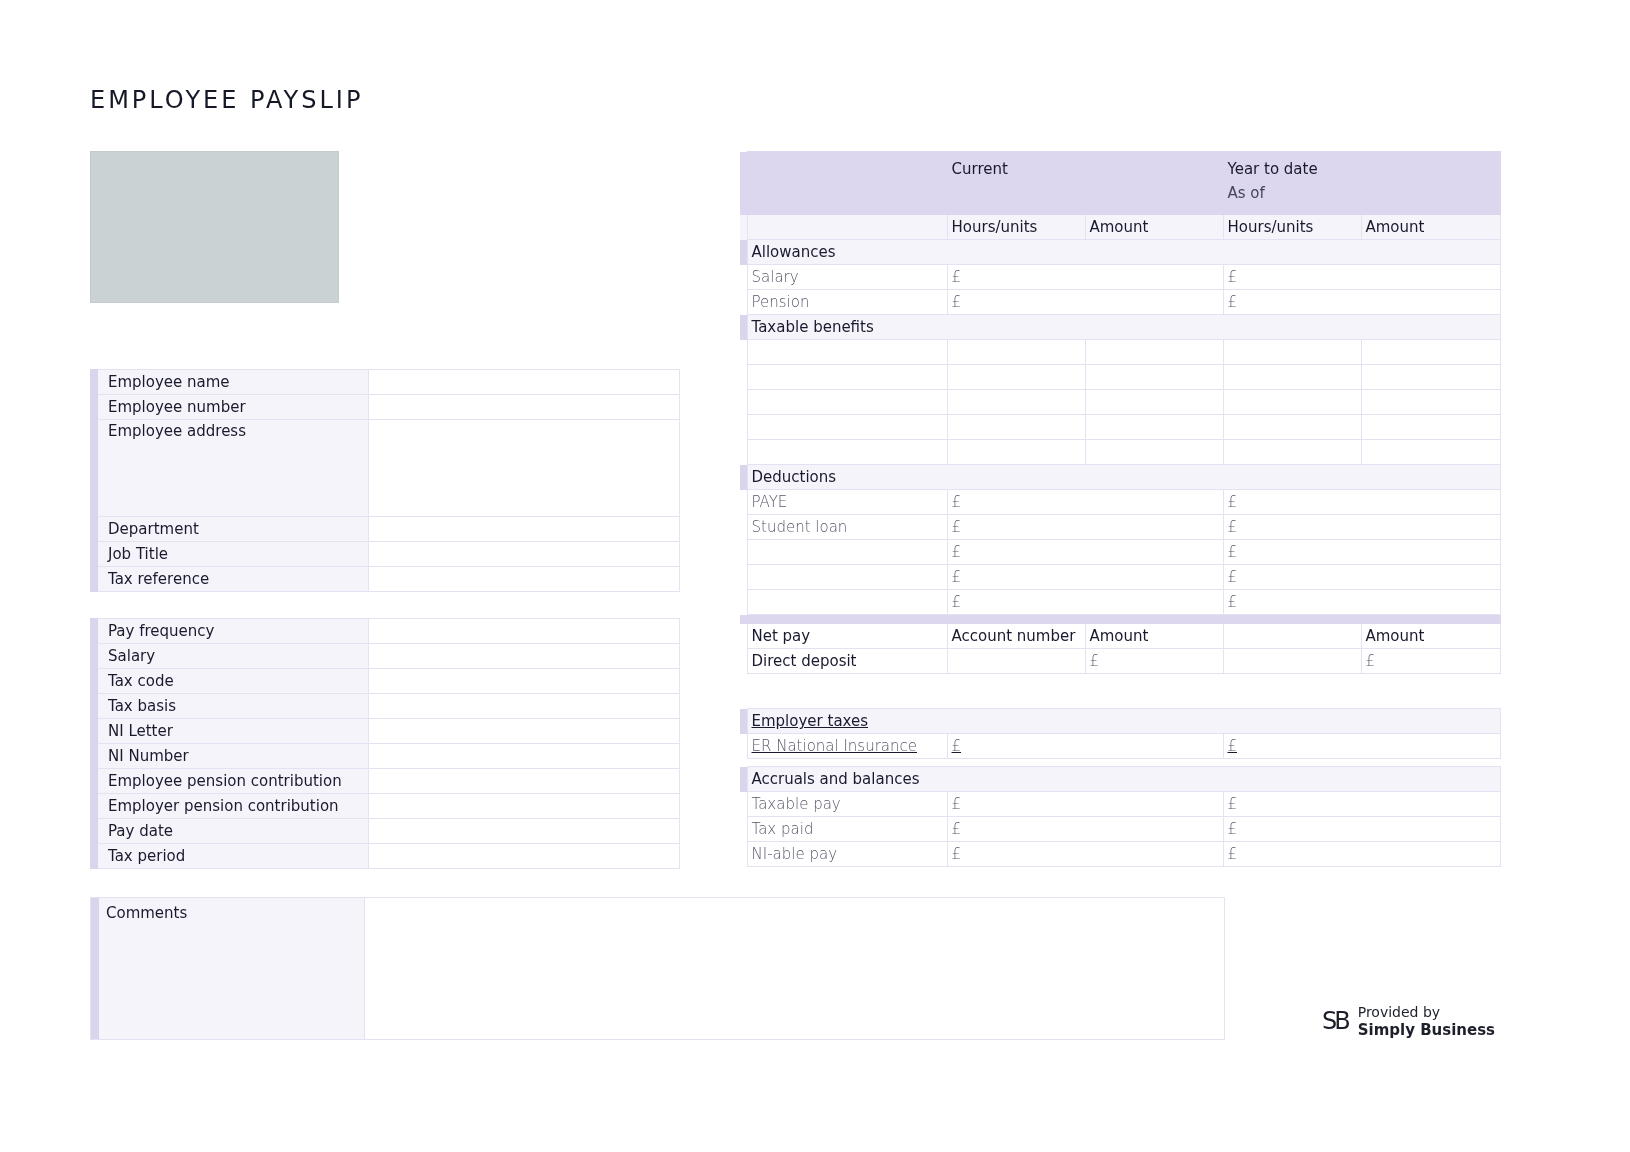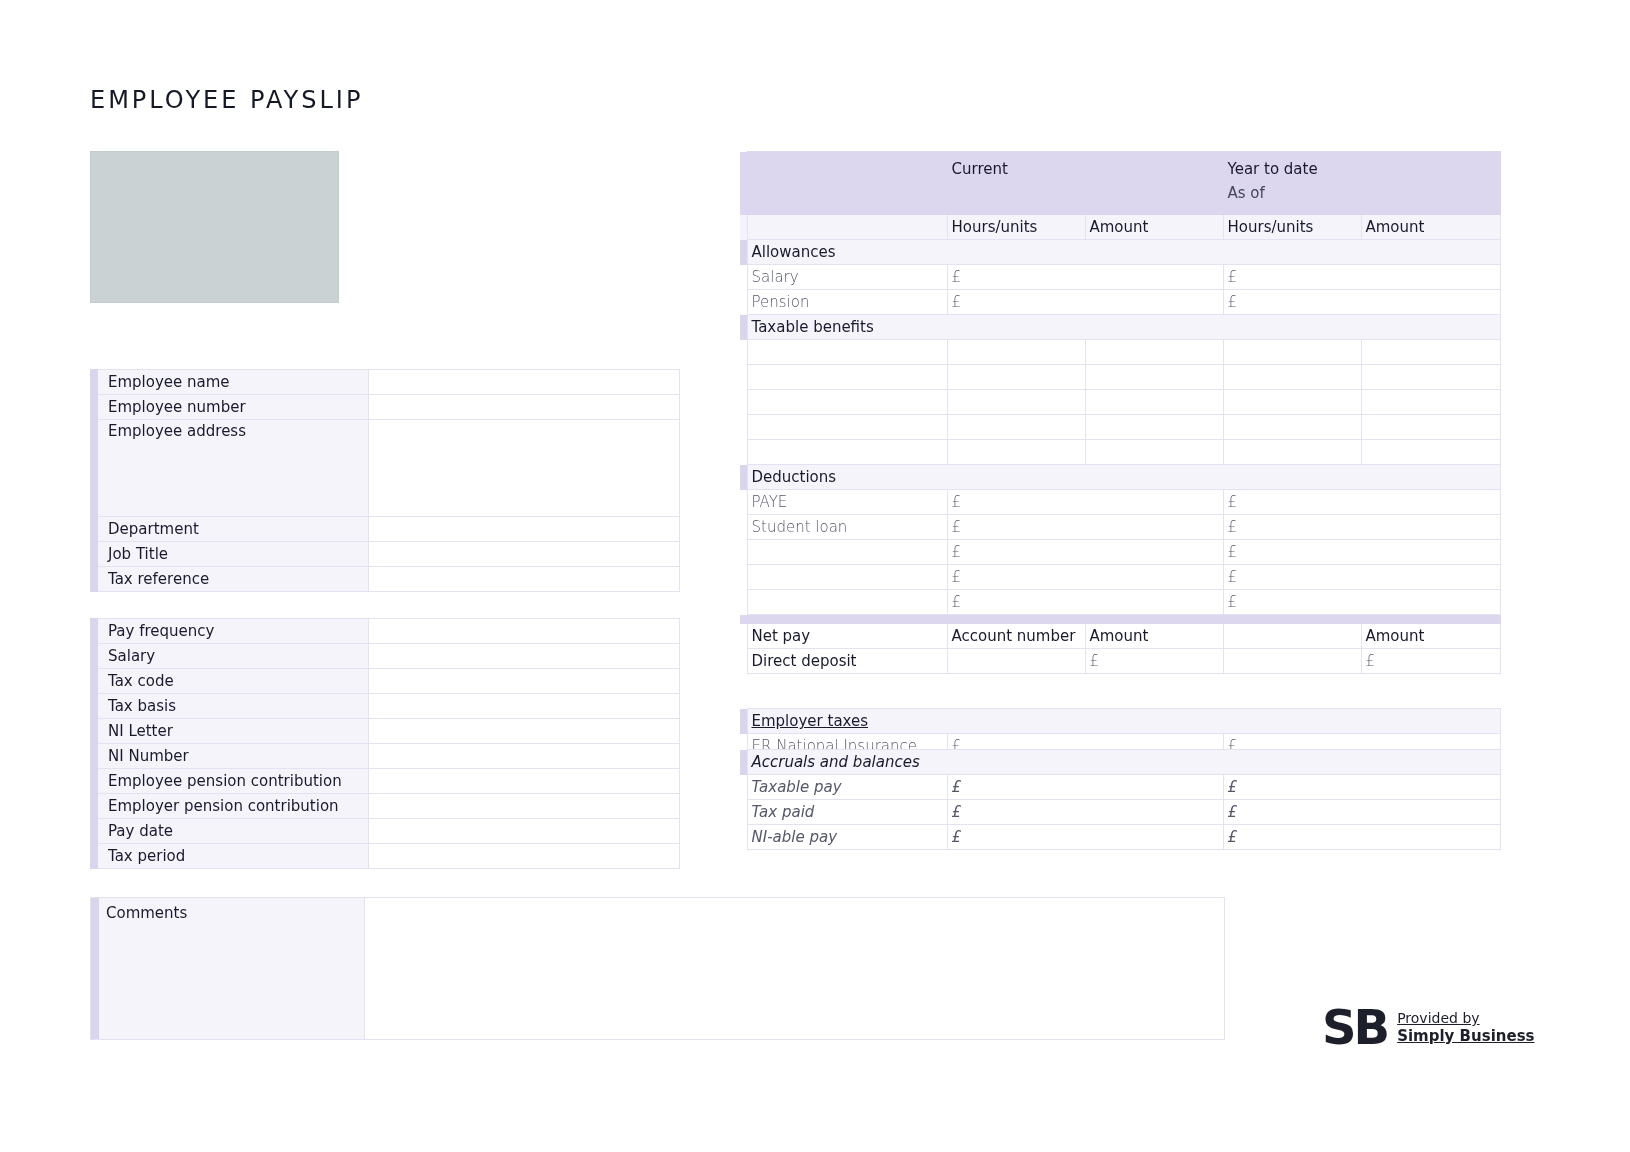--- a/index.html
+++ b/index.html
@@ -29,25 +29,25 @@
   .pay-grid .head td.top { height: 63px; vertical-align: top; padding-top: 8px; }
   .pay-grid .sub td { background: #f5f4fa; }
   .pay-grid .section td.sec { background: #f5f4fa; }
   .pay-grid .light { color: #55576a; font-weight: 300; }
   .pay-grid .row td { background: #fff; }
   .pay-grid .spacer td { height: 9px; background: #dcd6ee; border-color: #dcd6ee; padding: 0; }
   .ytd-sub { display: block; margin-top: 6px; color: #44465a; }
 
   #main-grid { top: 151px; }
   #employer-grid { top: 708px; text-decoration: underline; }
-  #accruals-grid { top: 749px; font-style: italic; }
+  #accruals-grid { top: 766px; }
 
   .brand { position: absolute; left: 1322px; top: 1003px; display: flex; align-items: center; }
-  .brand .sb { font-size: 48px; font-weight: 700; letter-spacing: -3px; color: #1d1f2b; margin-right: 10px; line-height: 1; }
-  .brand .txt { font-size: 14px; line-height: 18px; color: #1d1f2b; text-decoration: underline; }
+  .brand .sb { font-size: 24px; font-weight: 400; letter-spacing: -3px; color: #1d1f2b; margin-right: 10px; line-height: 1; }
+  .brand .txt { font-size: 14px; line-height: 18px; color: #1d1f2b; }
   .brand .txt b { font-weight: 700; font-size: 15px; }
 </style>
 </head>
 <body>
 
 <div class="title">EMPLOYEE PAYSLIP</div>
 <div class="logo-placeholder"></div>
 
 <table class="field-table" id="emp-table">
   <tbody>

